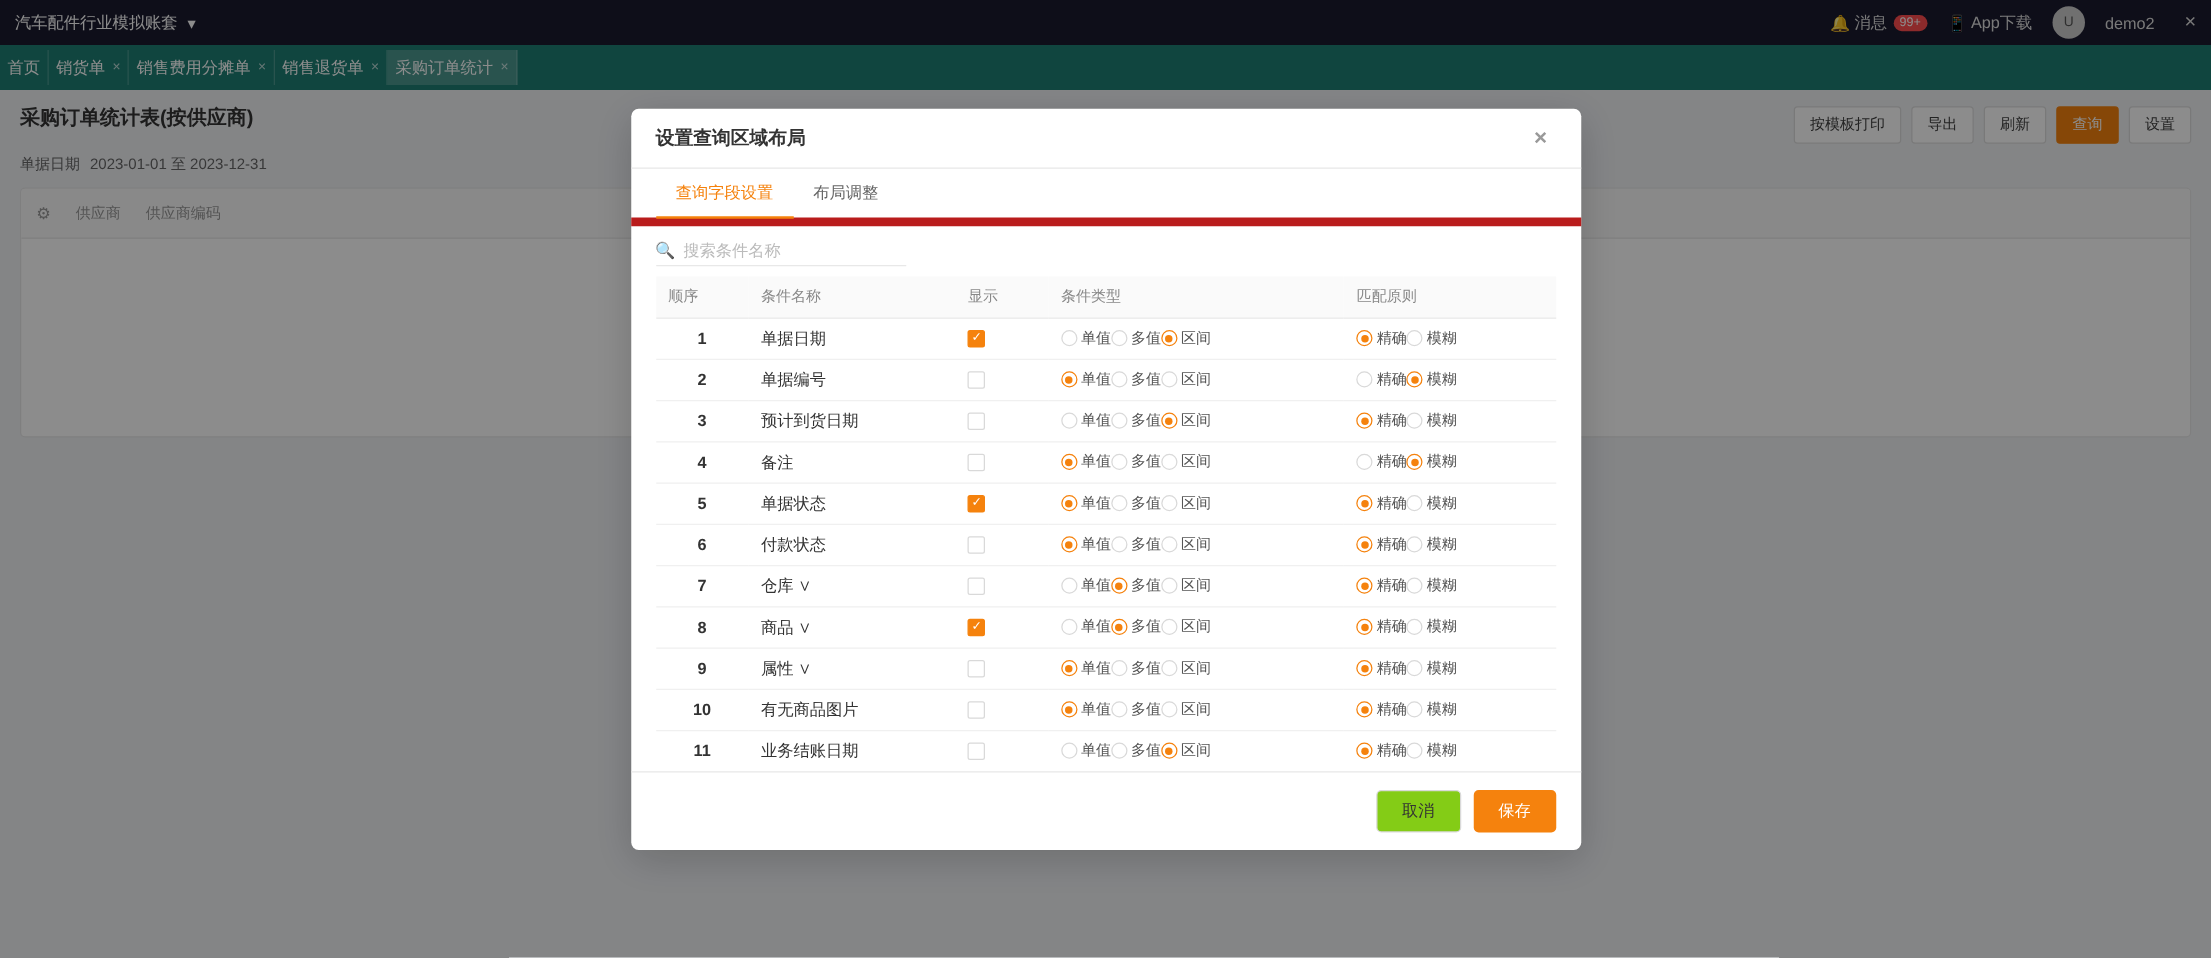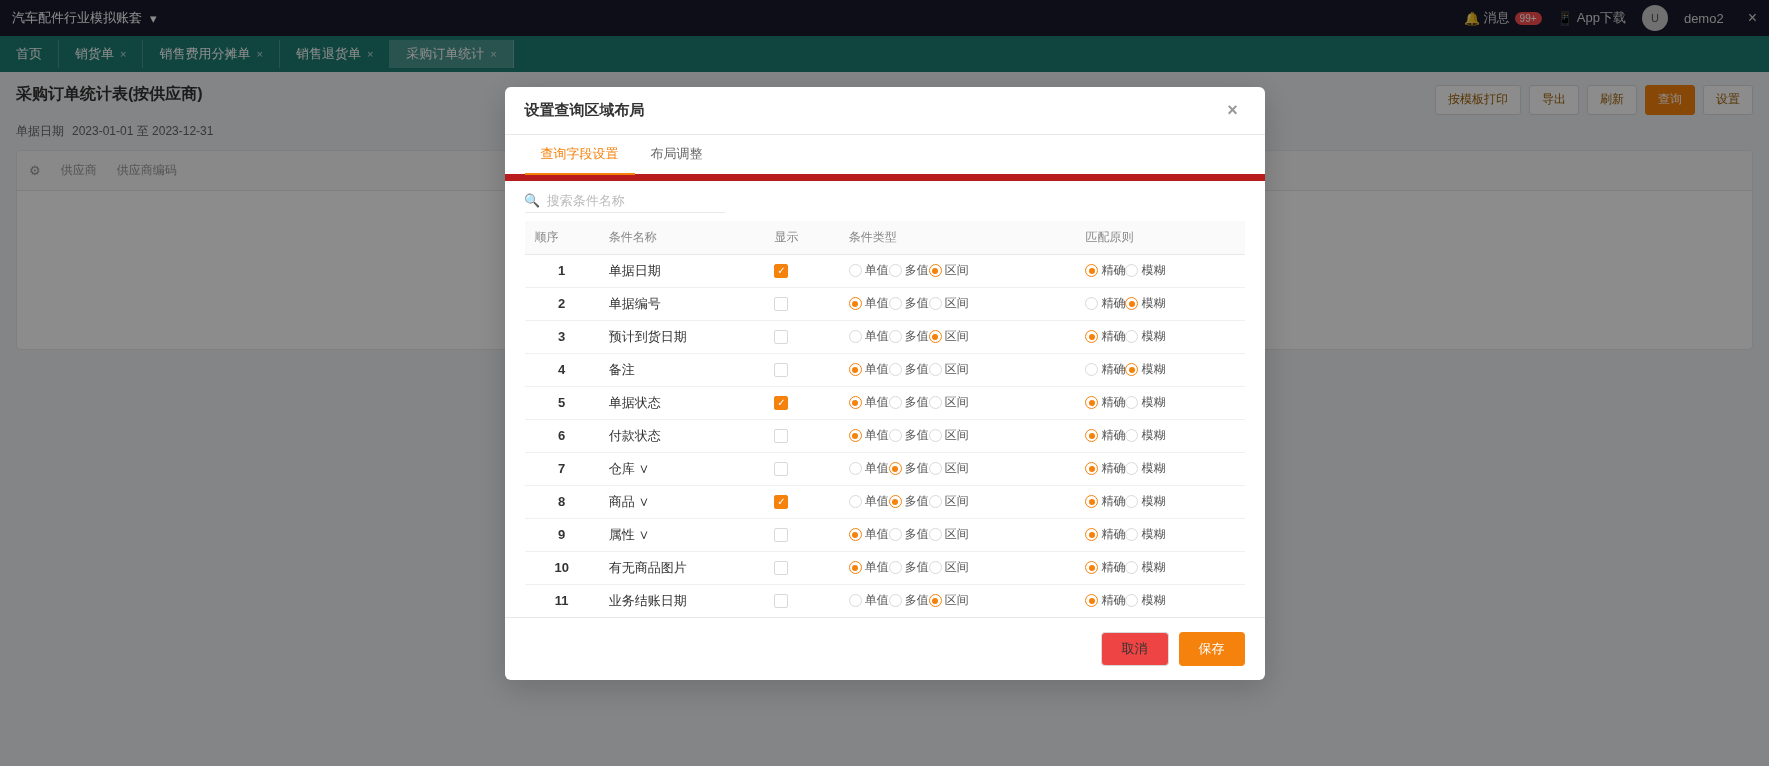--- a/index.html
+++ b/index.html
@@ -22,38 +22,38 @@
     
     .tab-bar {
       height: 36px;
       background: #1e7f74;
       display: flex;
       align-items: center;
       padding: 0 0 0 0;
     }
     .tab-item {
       height: 28px;
-      padding: 0 16px;
+      padding: 0 6px;
       display: flex;
       align-items: center;
       font-size: 13px;
       color: #fff;
       cursor: pointer;
       border-right: 1px solid rgba(255,255,255,0.2);
       white-space: nowrap;
     }
     .tab-item.active { background: rgba(255,255,255,0.2); }
     .tab-close { margin-left: 6px; font-size: 11px; opacity: 0.7; }
 
     
     .main-area { padding: 12px 16px; position: relative; }
     .page-title { font-size: 16px; font-weight: bold; color: #333; margin-bottom: 10px; }
     .toolbar-btn {
       height: 30px; padding: 0 12px; border-radius: 3px; border: 1px solid #ddd;
-      background: #fff; cursor: pointer; font-size: 12px; color: #a16207;
+      background: #fff; cursor: pointer; font-size: 12px; color: #404040;
       display: flex; align-items: center; gap: 4px;
     }
     .toolbar-btn.primary { background: #f5820d; color: #fff; border-color: #f5820d; }
 
     
     .filter-bar { display: flex; align-items: center; gap: 8px; margin-bottom: 10px; flex-wrap: wrap; }
     .filter-label { font-size: 12px; color: #666; }
     .filter-btn {
       height: 26px; padding: 0 10px; border-radius: 3px; border: 1px solid #ddd;
       background: #fff; cursor: pointer; font-size: 12px; color: #555;
@@ -198,21 +198,21 @@
     
     .dialog-footer {
       padding: 14px 20px;
       display: flex;
       justify-content: flex-end;
       gap: 10px;
       border-top: 1px solid #e8e8e8;
     }
     .btn-cancel {
       height: 34px; padding: 0 20px; border: 1px solid #d9d9d9;
-      border-radius: 4px; background: #ef4444; cursor: pointer; font-size: 13px; color: #333;
+      border-radius: 4px; background: #84cc16; cursor: pointer; font-size: 13px; color: #333;
     }
     .btn-save {
       height: 34px; padding: 0 20px; border: none;
       border-radius: 4px; background: #f5820d; cursor: pointer; font-size: 13px; color: #fff;
     }
 
     .scrollbar-area::-webkit-scrollbar { width: 6px; }
     .scrollbar-area::-webkit-scrollbar-thumb { background: #ddd; border-radius: 3px; }
   </style>
 </head>

